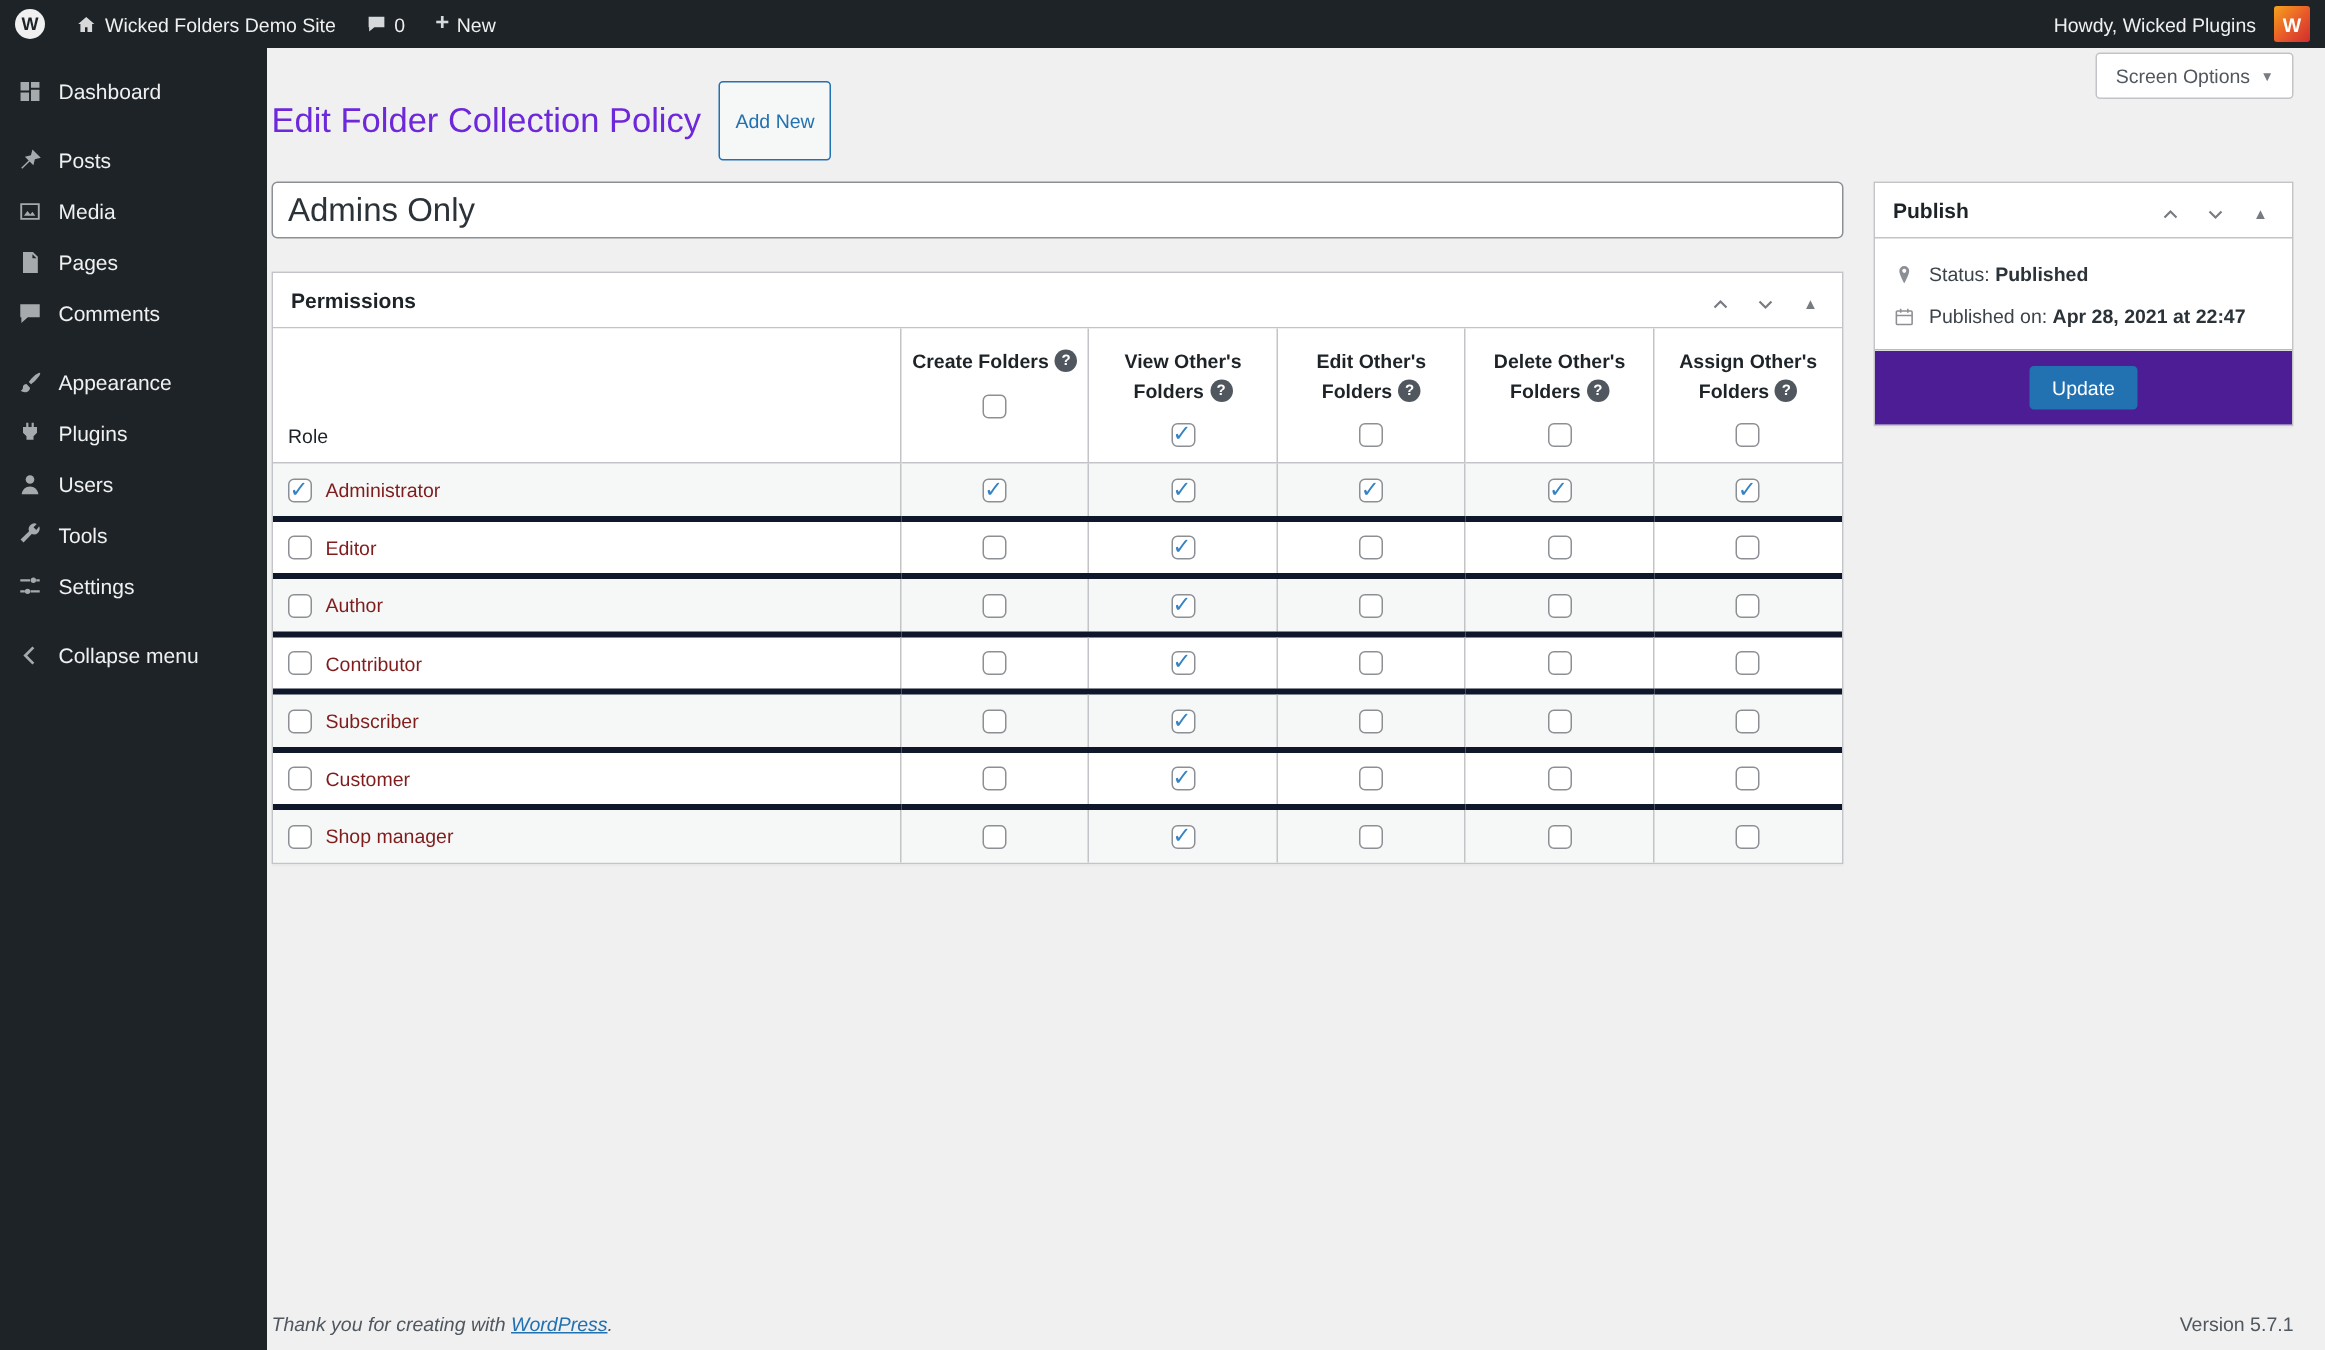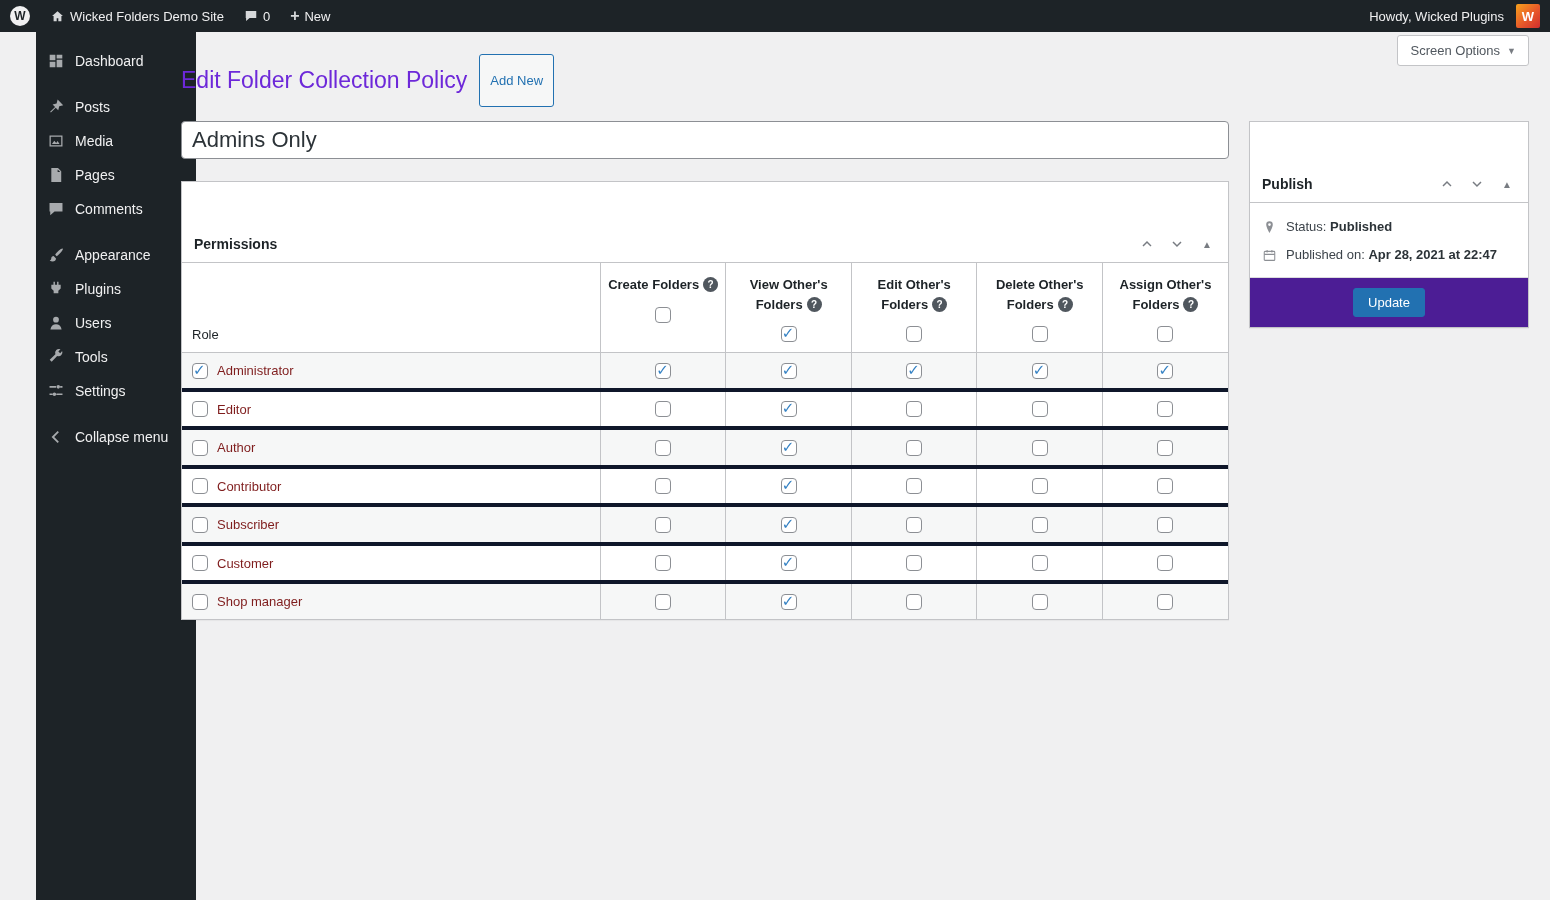--- a/index.html
+++ b/index.html
@@ -34,22 +34,22 @@
   .ab-avatar {
     width: 24px; height: 24px; border-radius: 2px; margin-left: 7px;
     background: linear-gradient(135deg, #f6a21d 0%, #e8582a 55%, #cf2e2e 100%);
     display: flex; align-items: center; justify-content: center;
     color: #fff; font-weight: bold; font-size: 13px;
   }
   .ab-plus { font-size: 16px; font-weight: bold; color: #d6d8da; line-height: 1; }
 
   
   #sidebar {
-    position: fixed; top: 32px; left: 0; bottom: 0; width: 160px;
-    background: #1d2327; padding-top: 12px; margin-left: 36px;
+    position: fixed; top: 32px; left: 0; bottom: 0; width: 178px;
+    background: #1d2327; padding-top: 12px;
   }
   #admin-menu { list-style: none; margin: 0; padding: 0; }
   .menu-item {
     display: flex; align-items: center; gap: 9px;
     padding: 8px 10px; color: #f0f0f1; font-size: 14px; cursor: pointer;
   }
   .mi-icon { width: 20px; display: flex; justify-content: center; color: #a7aaad; }
   .mi-icon svg { fill: #a7aaad; stroke: none; }
   .menu-item.sep { margin-top: 12px; }
   .menu-item.collapse { margin-top: 12px; }
@@ -85,23 +85,22 @@
     outline: none;
   }
 
   
   .postbox {
     background: #fff; border: 1px solid #c3c4c7; margin-top: 22px;
     box-shadow: 0 1px 1px rgba(0,0,0,0.04);
   }
   .side-col .postbox { margin-top: 0; }
   .postbox-header {
-    display: flex; justify-content: space-between; align-items: center;
+    display: flex; justify-content: space-between; align-items: flex-end;
     border-bottom: 1px solid #c3c4c7;
-    margin-top: 44px;
   }
   .postbox-header h2 { margin: 0; padding: 10px 12px; font-size: 14px; font-weight: 700; color: #1d2327; }
   .handle-actions { display: flex; align-items: center; padding-right: 6px; }
   .handle-btn {
     width: 30px; height: 30px; border: none; background: transparent; cursor: pointer;
     display: flex; align-items: center; justify-content: center; color: #787c82; padding: 0;
   }
   .handle-btn svg { stroke: #787c82; fill: none; stroke-width: 1.8; }
   .toggle-tri { font-size: 10px; color: #787c82; }
 
@@ -440,13 +439,20 @@
             <span><span>Published on:</span> <b>Apr 28, 2021 at 22:47</b></span>
           </div>
         </div>
         <div class="major-actions">
           <button class="update-btn">Update</button>
         </div>
       </div>
     </div>
   </div>
 
+  <div class="footer">
+    <span class="thanks">
+      <span>Thank you for creating with</span>
+      <a>WordPress</a><span>.</span>
+    </span>
+    <span>Version 5.7.1</span>
+  </div>
 </div>
 
 </body></html>

